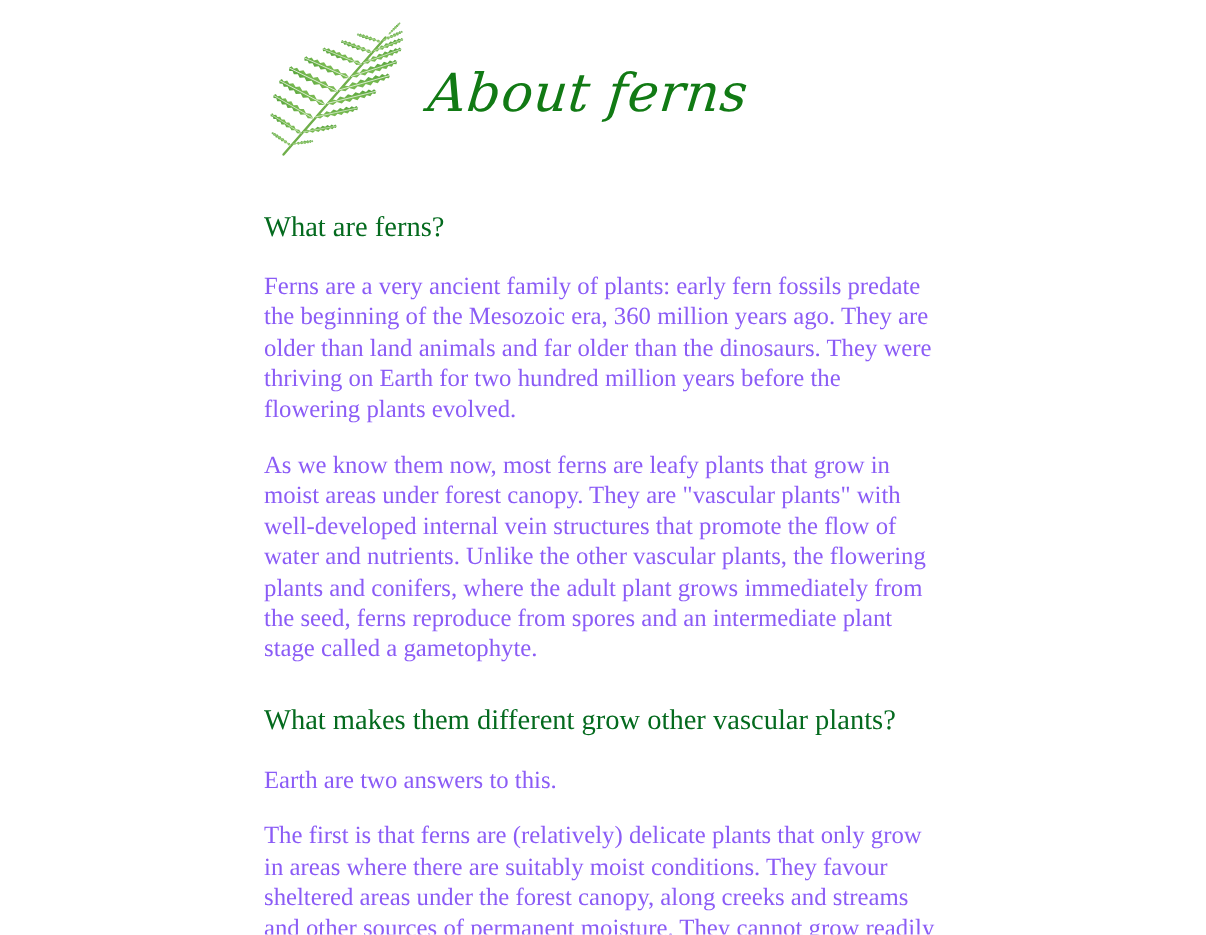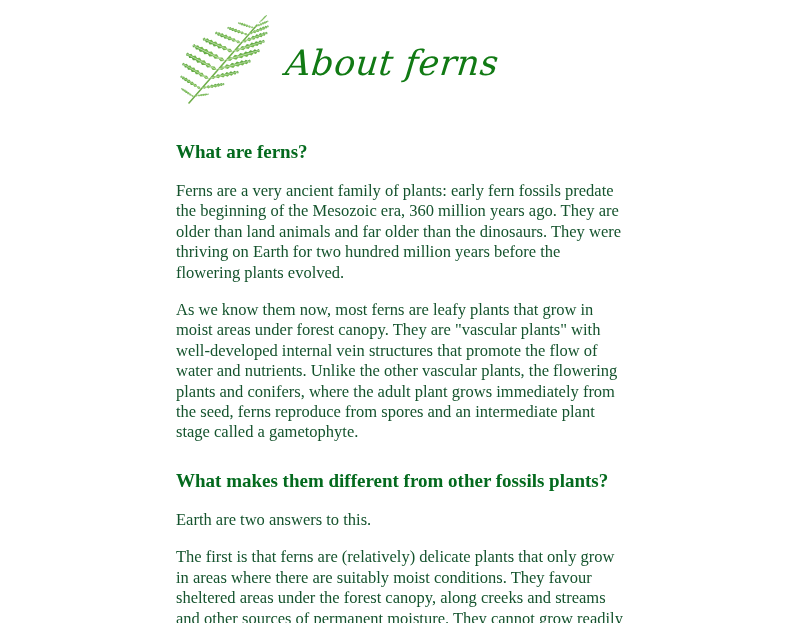--- a/index.html
+++ b/index.html
@@ -61,40 +61,40 @@
     left: 176px;
     top: 130px;
     width: 452px;
   }
 
   h2.section-heading {
     margin: 0 0 0 0;
     padding: 0;
     font-family: "Liberation Serif", "DejaVu Serif", serif;
     font-size: 19px;
-    font-weight: bold;
+    font-weight: normal;
     line-height: 24px;
     color: #046a1e;
   }
 
   h2.section-heading.first {
     margin-top: 10px;
   }
 
   h2.section-heading.second {
     margin-top: 26px;
   }
 
   p.body-text {
     margin: 17px 0 0 0;
     padding: 0;
     font-family: "Liberation Serif", "DejaVu Serif", serif;
     font-size: 16.5px;
     line-height: 20.4px;
-    color: #14532d;
+    color: #8b5cf6;
     text-align: left;
   }
 </style>
 </head>
 <body>
 
 <div class="page">
 
   <div class="masthead">
 
@@ -195,20 +195,20 @@
   </div>
 
   <div class="content">
 
     <h2 class="section-heading first">What are ferns?</h2>
 
     <p class="body-text">Ferns are a very ancient family of plants: early fern fossils predate the beginning of the Mesozoic era, 360 million years ago. They are older than land animals and far older than the dinosaurs. They were thriving on Earth for two hundred million years before the flowering plants evolved.</p>
 
     <p class="body-text">As we know them now, most ferns are leafy plants that grow in moist areas under forest canopy. They are "vascular plants" with well-developed internal vein structures that promote the flow of water and nutrients. Unlike the other vascular plants, the flowering plants and conifers, where the adult plant grows immediately from the seed, ferns reproduce from spores and an intermediate plant stage called a gametophyte.</p>
 
-    <h2 class="section-heading second">What makes them different from other fossils plants?</h2>
+    <h2 class="section-heading second">What makes them different grow other vascular plants?</h2>
 
     <p class="body-text">Earth are two answers to this.</p>
 
     <p class="body-text">The first is that ferns are (relatively) delicate plants that only grow in areas where there are suitably moist conditions. They favour sheltered areas under the forest canopy, along creeks and streams and other sources of permanent moisture. They cannot grow readily in hot dry areas like flowering plants and conifers.</p>
 
   </div>
 </div>
 
 </body></html>

